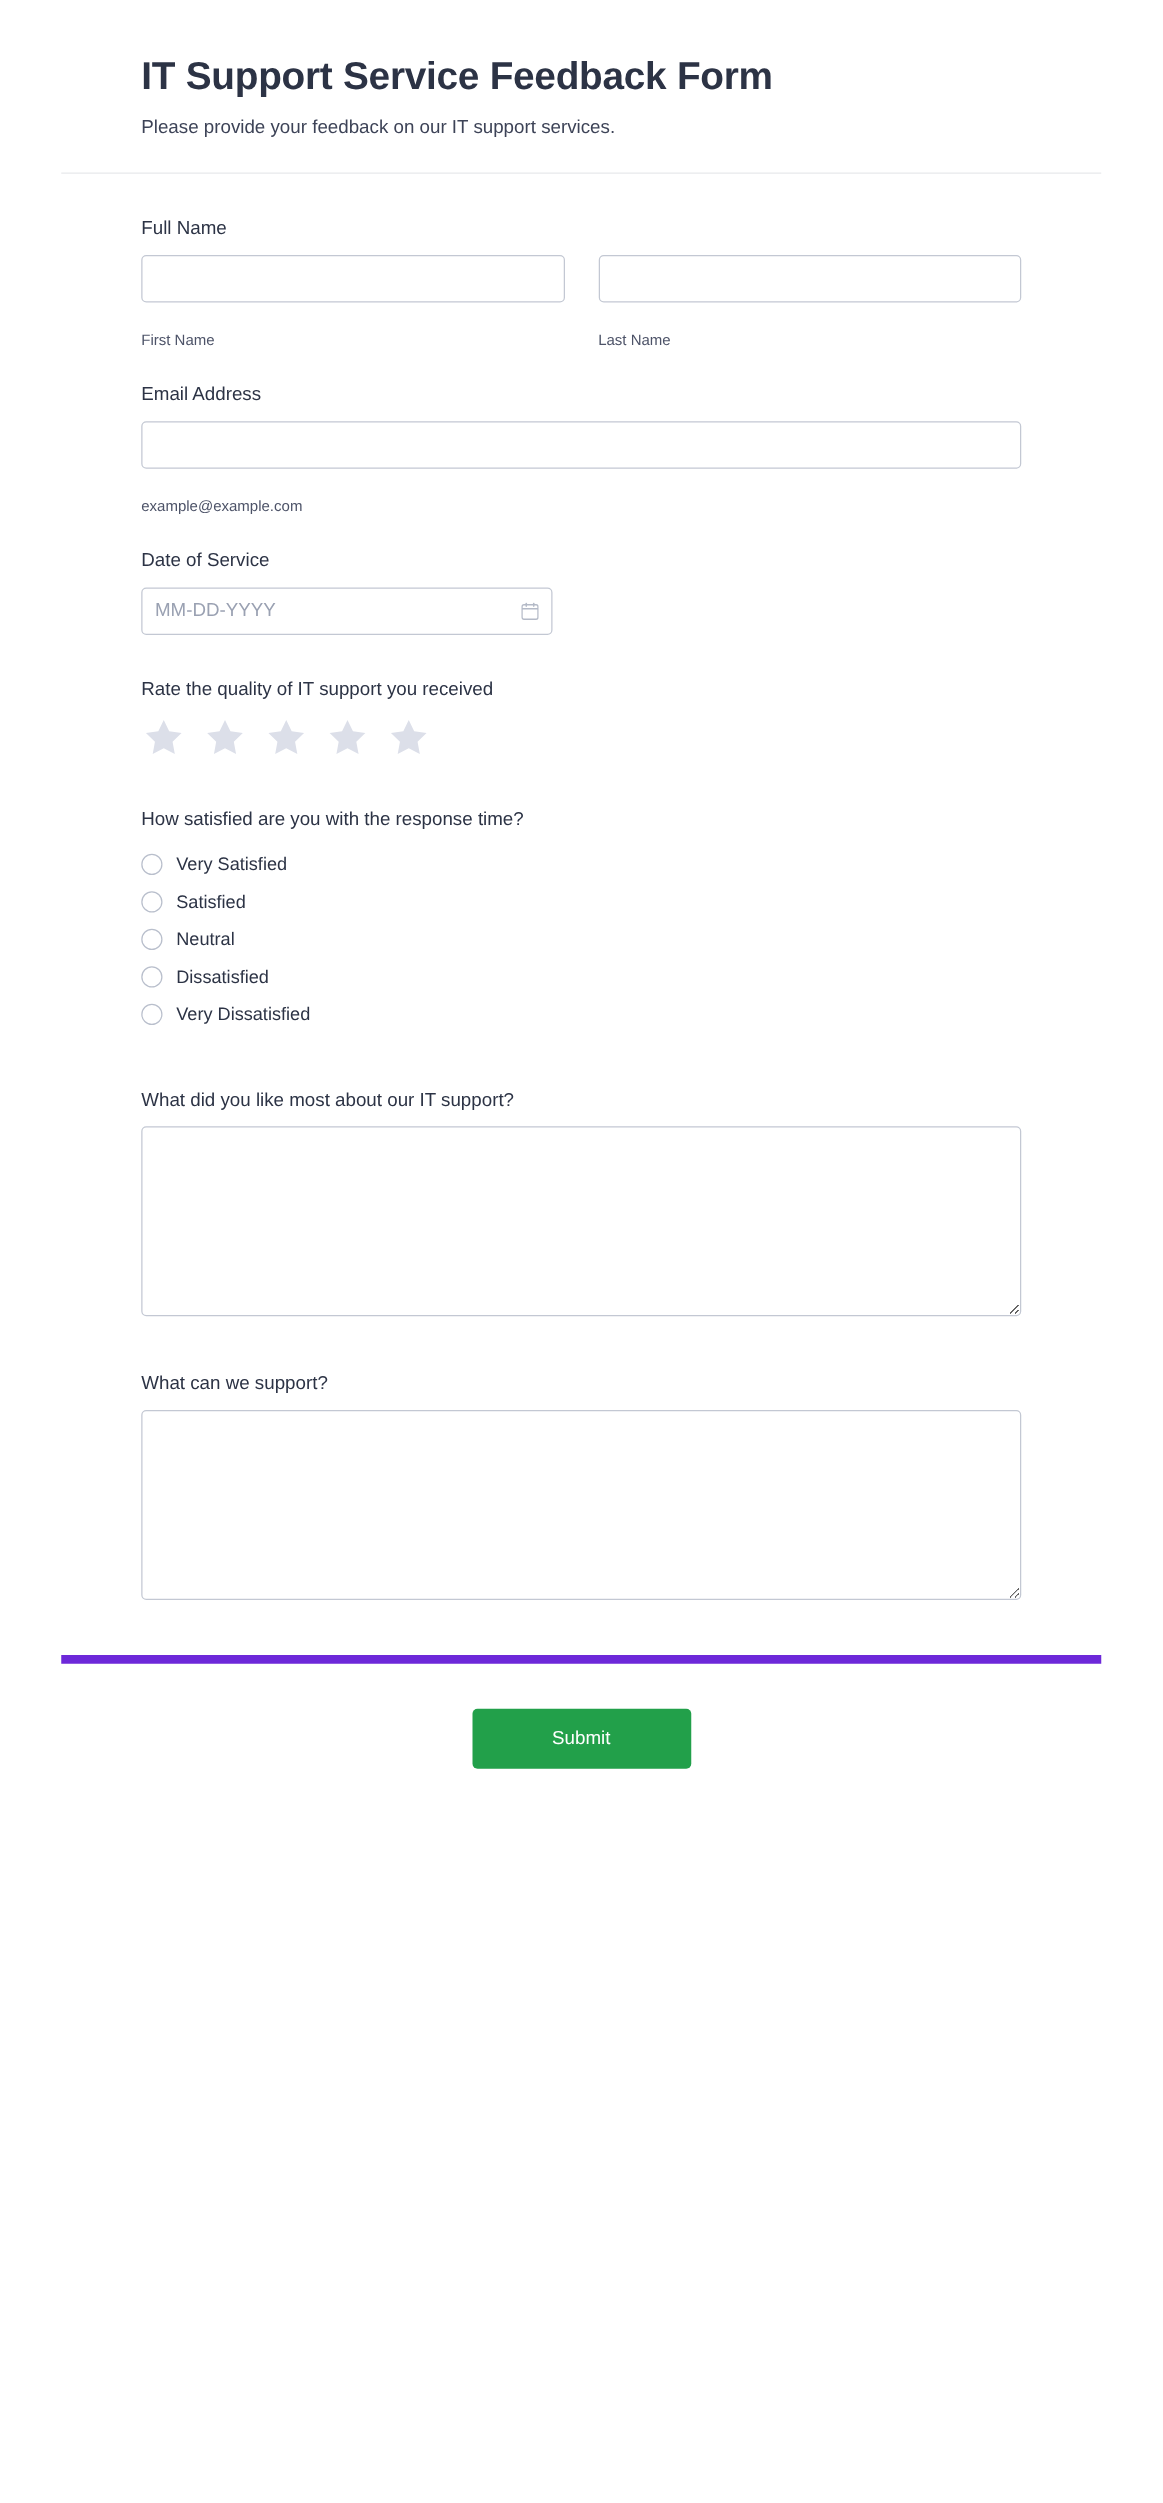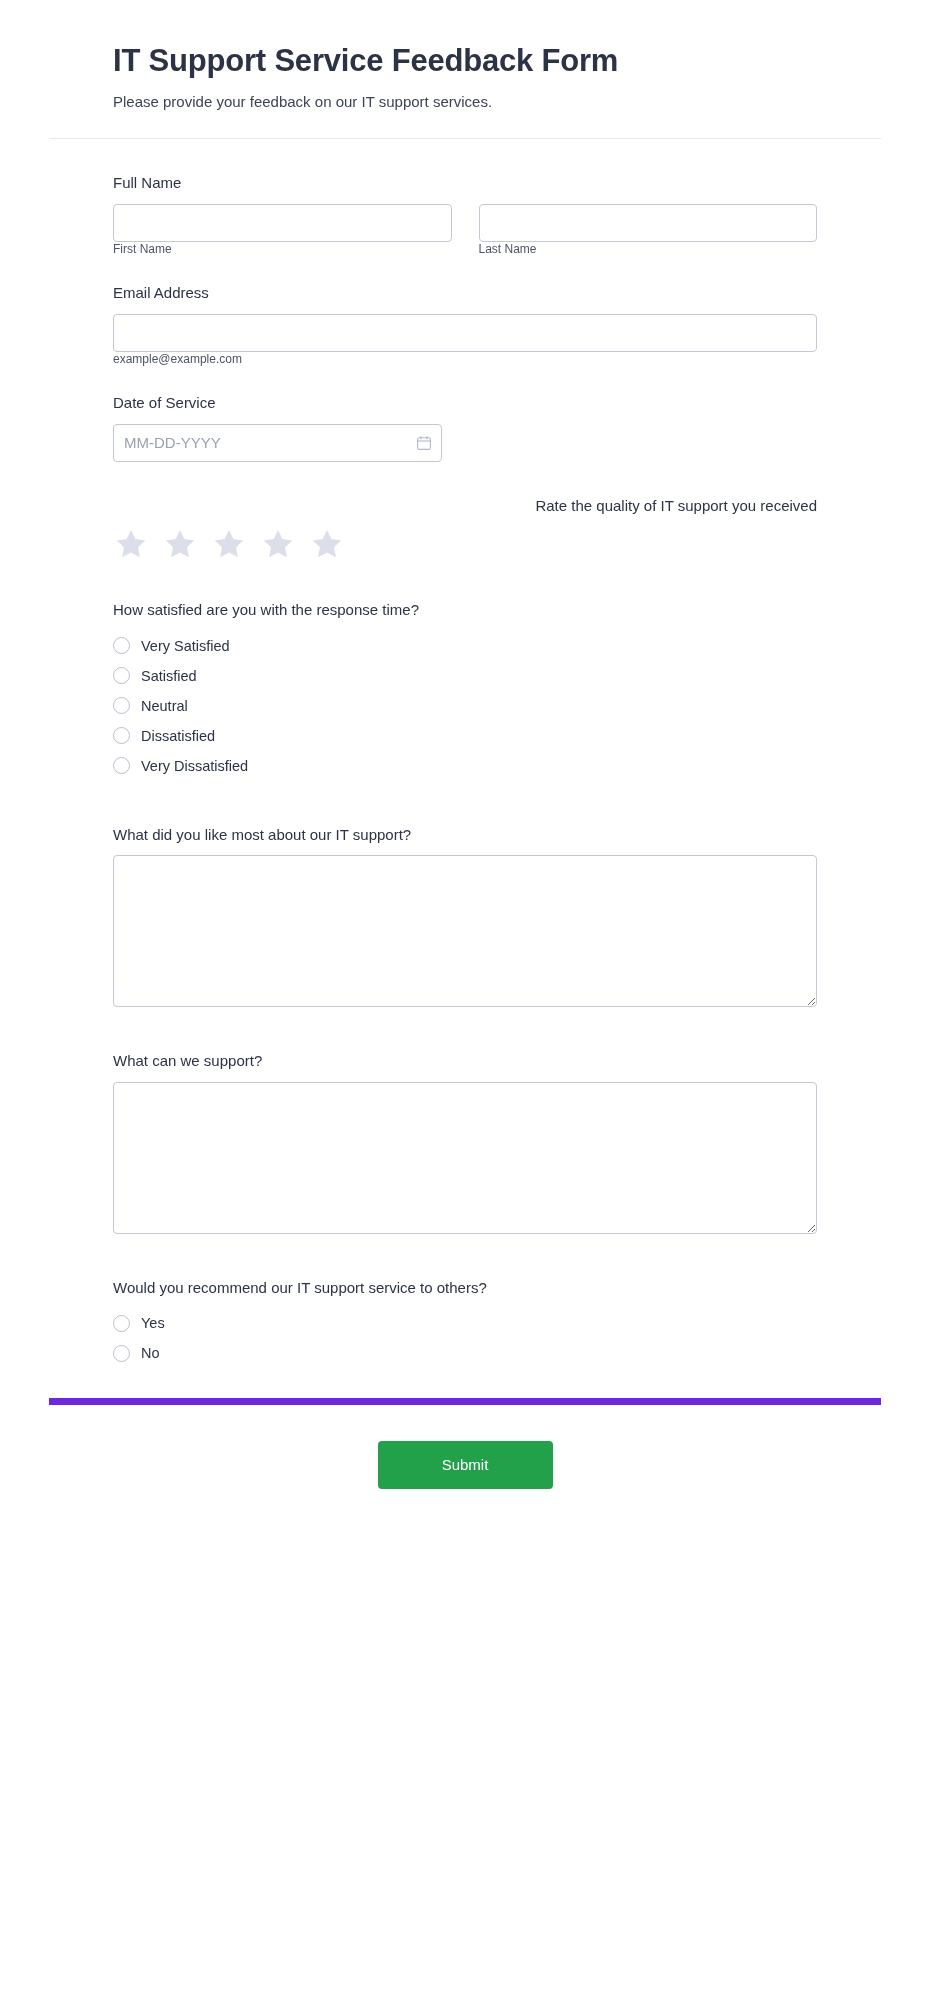--- a/index.html
+++ b/index.html
@@ -53,21 +53,21 @@
     font-size: 15px;
     color: #2c3345;
     font-weight: normal;
     display: block;
     margin-bottom: 11px;
     line-height: 1.3;
   }
   .sublabel {
     font-size: 12px;
     color: #4d5368;
-    margin-top: 0;
+    margin-top: 23px;
     line-height: 1.3;
   }
 
   .row-two {
     display: flex;
     gap: 27px;
   }
   .col {
     flex: 1 1 0;
     min-width: 0;
@@ -155,21 +155,21 @@
     border-radius: 4px;
     padding: 8px 10px;
     font-size: 14px;
     font-family: "Liberation Sans", sans-serif;
     color: #2c3345;
     resize: vertical;
     outline: none;
     display: block;
   }
 
-  .gap-lg { margin-bottom: 36px; text-align: right; }
+  .gap-lg { margin-bottom: 36px; }
   .gap-xl { margin-bottom: 44px; }
 
   
   .form-footer {
     border-top: 7px solid #6d28d9;
     margin-top: 30px;
     padding: 36px 0 46px 0;
     text-align: center;
   }
   .submit-btn {
@@ -295,33 +295,20 @@
     <div class="field gap-xl" style="margin-top:40px;">
       <span class="field-label">What did you like most about our IT support?</span>
       <textarea class="ta" placeholder="" style=""></textarea>
     </div>
 
     <div class="field gap-xl" style="margin-top:42px;">
       <span class="field-label">What can we support?</span>
       <textarea class="ta" placeholder="" style=""></textarea>
     </div>
 
-    <div class="field" style="margin-top:44px; margin-bottom:22px;">
-      <span class="field-label">Would you recommend our IT support service to others?</span>
-      <div class="radio-group">
-        <label class="radio-item">
-          <span class="radio-circle"></span>
-          <span class="radio-label">Yes</span>
-        </label>
-        <label class="radio-item">
-          <span class="radio-circle"></span>
-          <span class="radio-label">No</span>
-        </label>
-      </div>
-    </div>
 
   </div>
 
   <div class="form-footer">
     <button class="submit-btn" type="button">Submit</button>
   </div>
 
 </div>
 
 </body></html>

